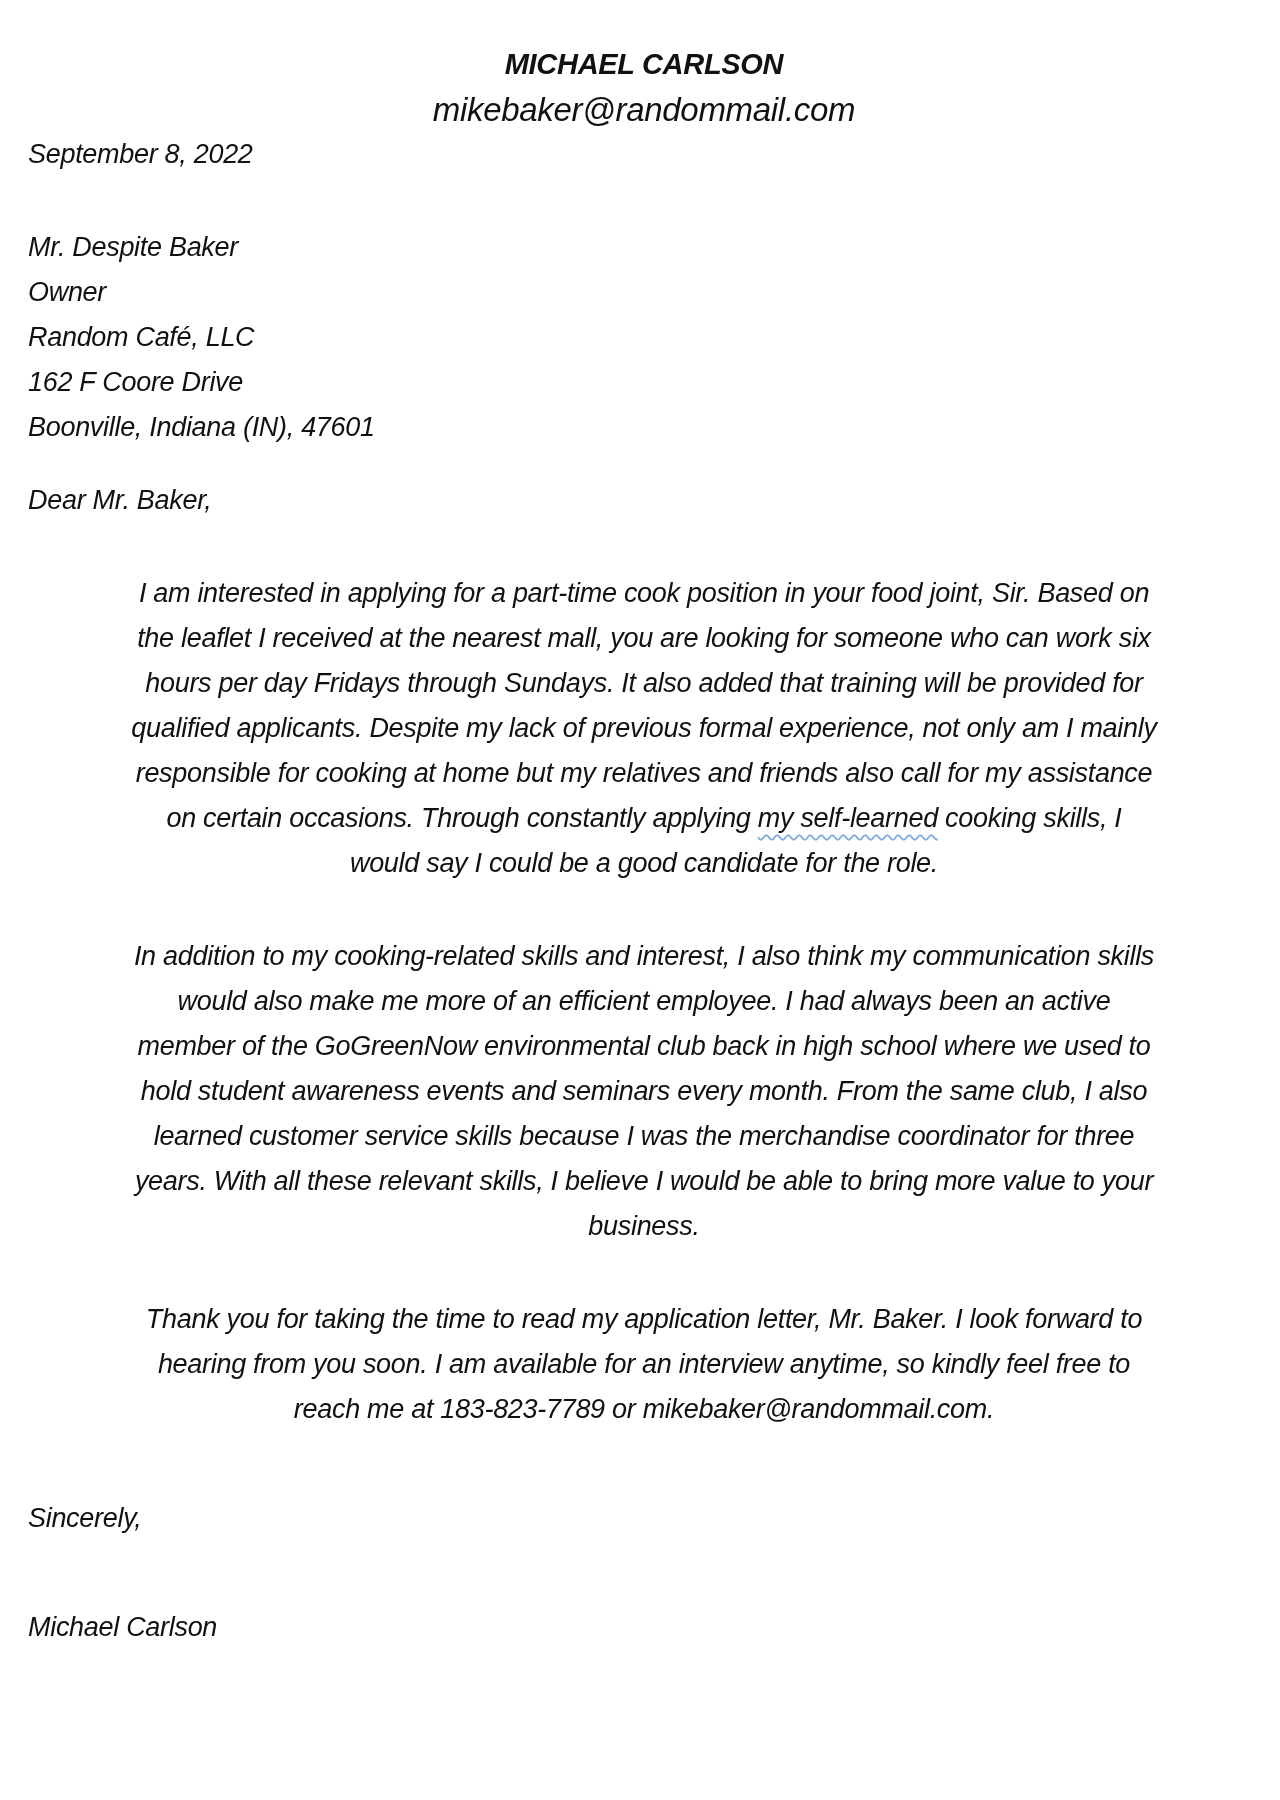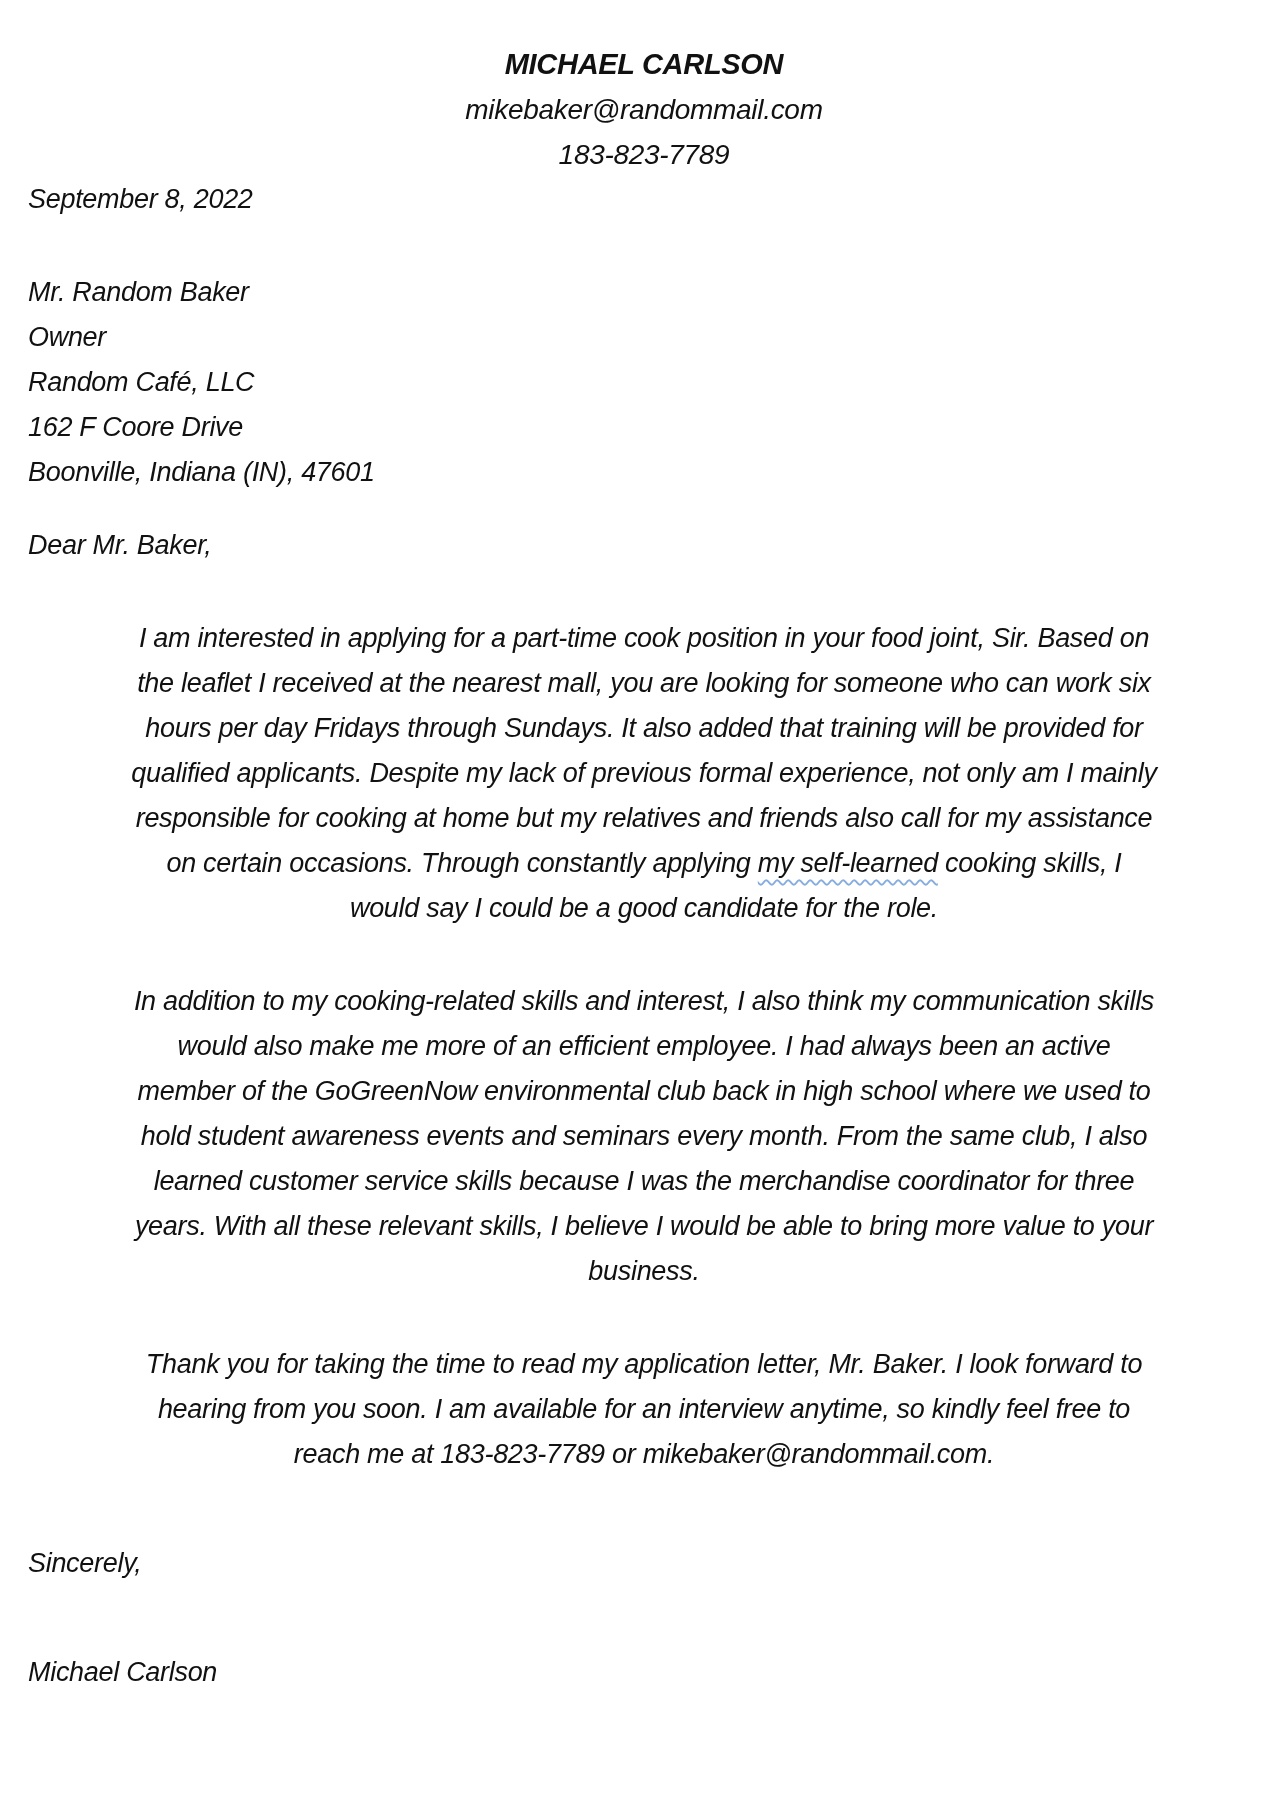--- a/index.html
+++ b/index.html
@@ -26,21 +26,21 @@
     background: #ffffff;
   }
   .letter-header {
     text-align: center;
   }
   .sender-name {
     font-weight: bold;
     font-size: 29px;
   }
   .sender-line {
-    font-size: 28px;
+    font-size: 33px;
   }
   .letter-date {
   }
   .recipient-block {
     margin-top: 48px;
   }
   .salutation {
     margin-top: 28px;
   }
   p.para {
@@ -63,27 +63,26 @@
   }
 </style>
 </head>
 <body>
 
 <div class="page">
 
   <div class="letter-header">
     <div class="sender-name">MICHAEL CARLSON</div>
     <div class="sender-line">mikebaker@randommail.com</div>
-    <div class="sender-line">183-823-7789</div>
   </div>
 
   <div class="letter-date">September 8, 2022</div>
 
   <div class="recipient-block">
-    <div>Mr. Random Baker</div>
+    <div>Mr. Despite Baker</div>
     <div>Owner</div>
     <div>Random Café, LLC</div>
     <div>162 F Coore Drive</div>
     <div>Boonville, Indiana (IN), 47601</div>
   </div>
 
   <div class="salutation">Dear Mr. Baker,</div>
 
   <p class="para"><span>I am interested in applying for a part-time cook position in your food joint, Sir. Based on
 the leaflet I received at the nearest mall, you are looking for someone who can work six

